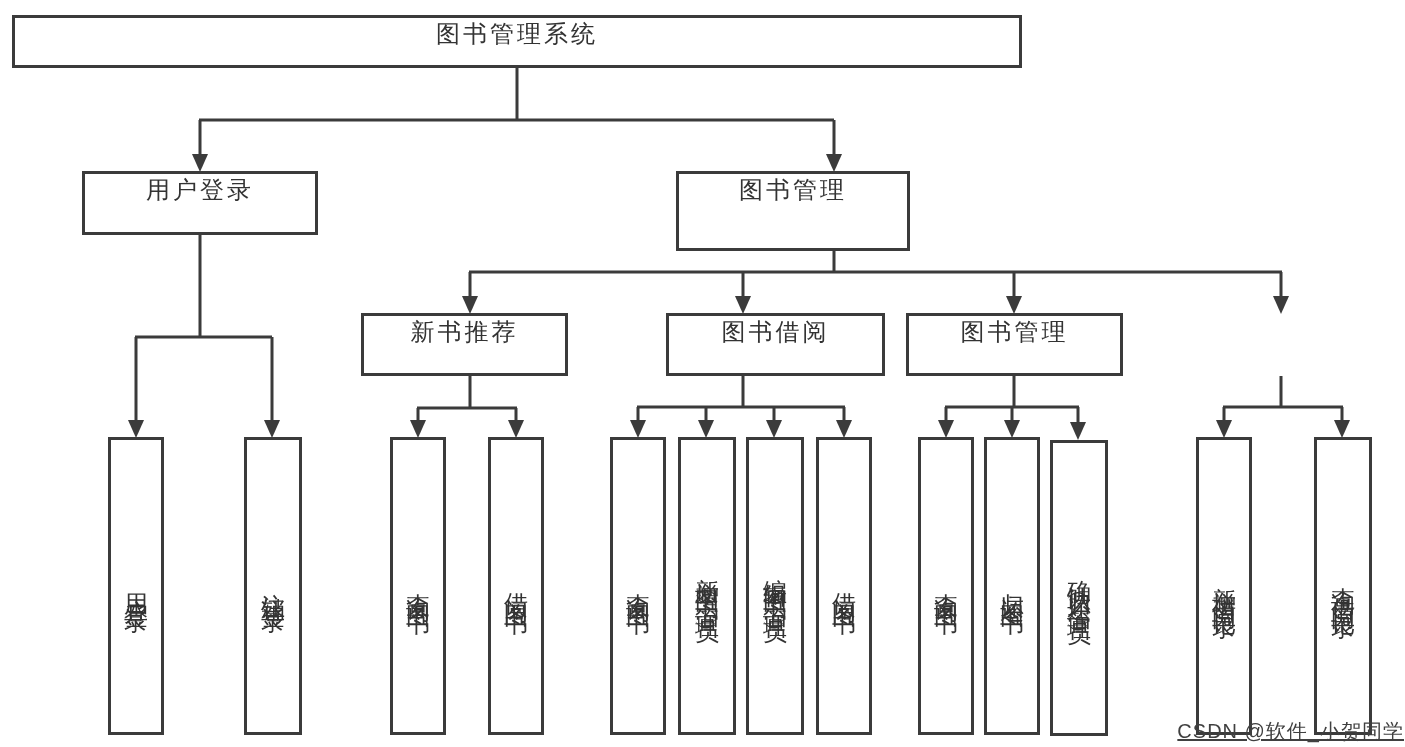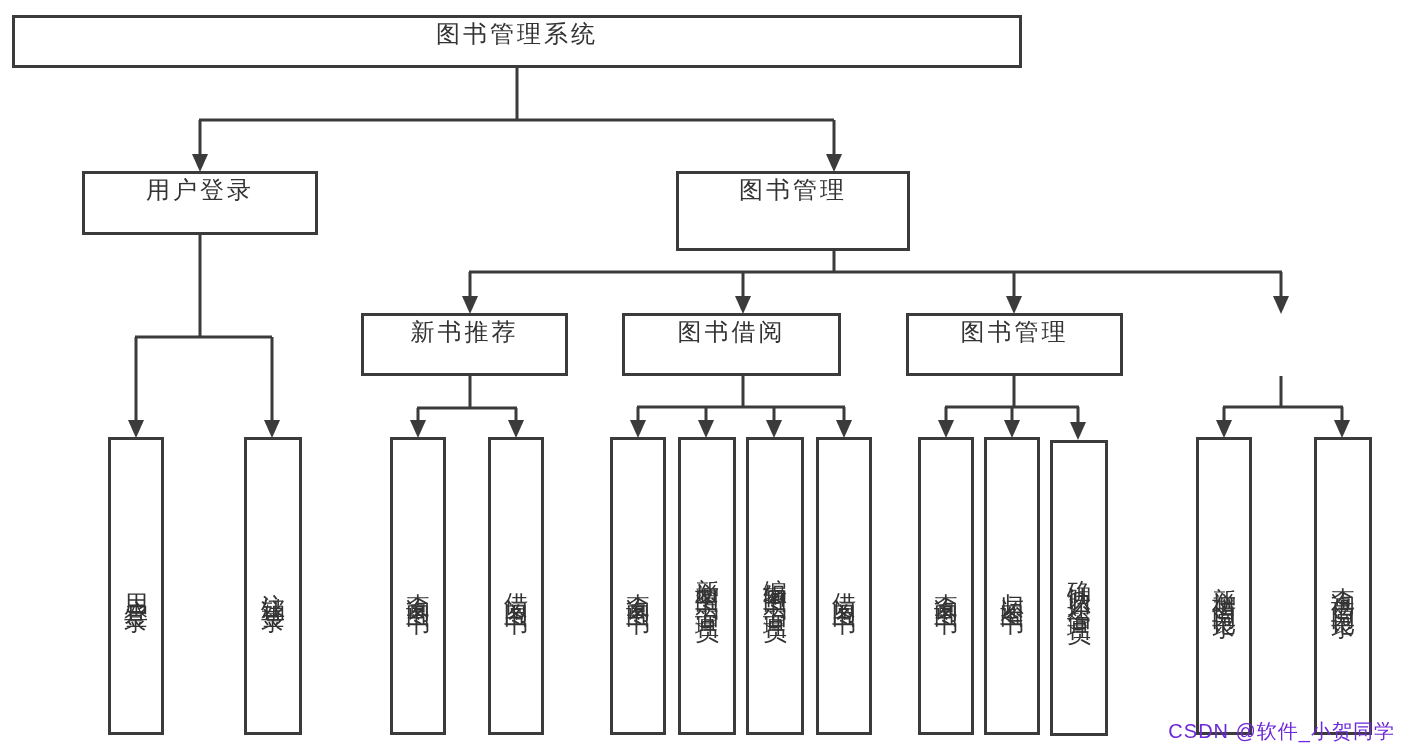--- a/index.html
+++ b/index.html
@@ -50,26 +50,27 @@
     writing-mode: vertical-lr;
     text-orientation: mixed;
     font-size: 24px;
     line-height: 1;
     letter-spacing: 6px;
     color: #333333;
     white-space: nowrap;
   }
   .watermark {
     position: absolute;
-    right: 10px;
+    right: 1px;
     bottom: 2px;
     font-size: 20px;
-    color: #6d28d9;
+    color: #404040;
     letter-spacing: 1px;
     z-index: 5;
+    text-decoration: underline;
   }
 </style>
 </head>
 <body>
 
 <div class="canvas">
 
   <svg class="connectors" viewBox="0 0 1405 747" xmlns="http://www.w3.org/2000/svg">
     <g stroke="#3b3b3b" stroke-width="3" fill="none">
 
@@ -117,21 +118,21 @@
   <div class="hbox" style="left:82px;top:171px;width:236px;height:64px">
     <span>用户登录</span>
   </div>
   <div class="hbox" style="left:676px;top:171px;width:234px;height:80px">
     <span>图书管理</span>
   </div>
 
   <div class="hbox" style="left:361px;top:313px;width:207px;height:63px">
     <span>新书推荐</span>
   </div>
-  <div class="hbox" style="left:622px;top:313px;width:219px;height:63px">
+  <div class="hbox" style="left:666px;top:313px;width:219px;height:63px">
     <span>图书借阅</span>
   </div>
   <div class="hbox" style="left:906px;top:313px;width:217px;height:63px">
     <span>图书管理</span>
   </div>
 
   <div class="vbox" style="left:108px;top:437px;width:56px;height:298px">
     <span>用户登录</span>
   </div>
   <div class="vbox" style="left:244px;top:437px;width:58px;height:298px">

